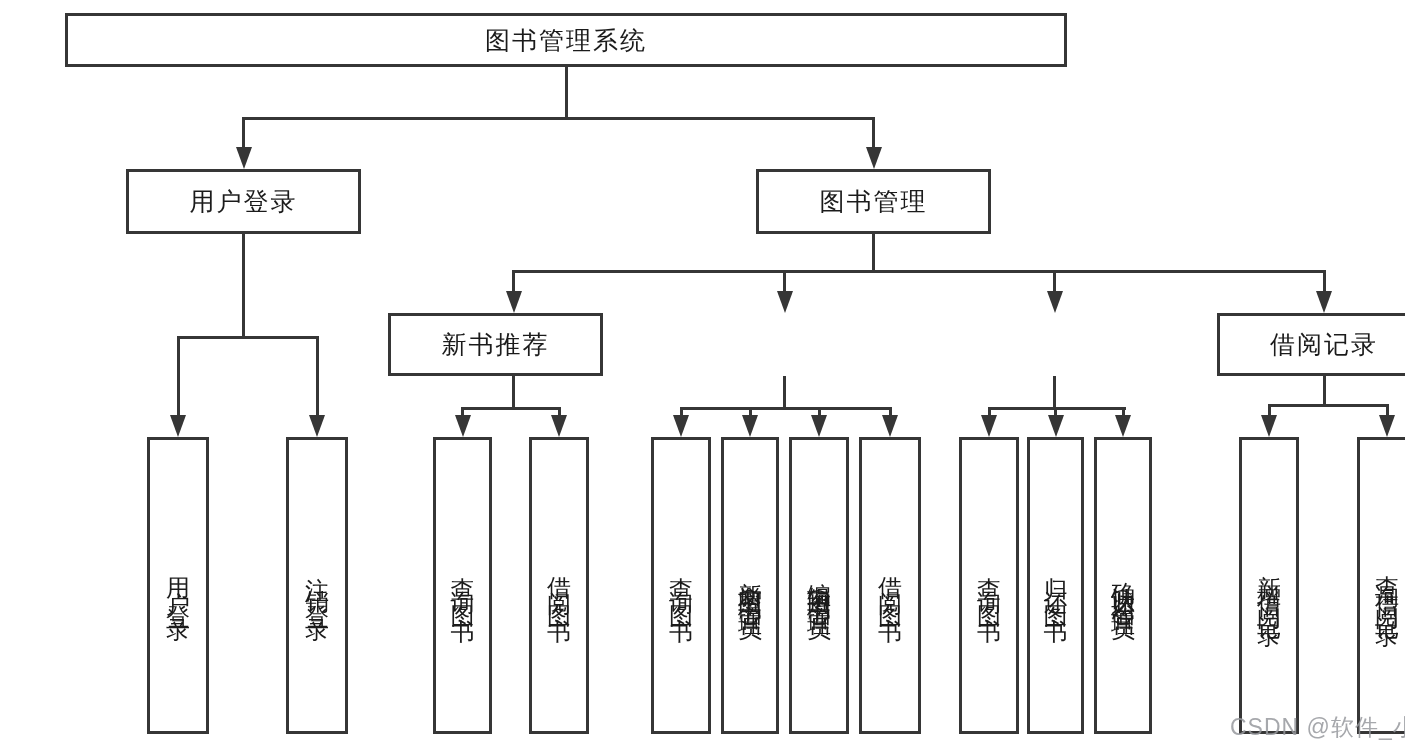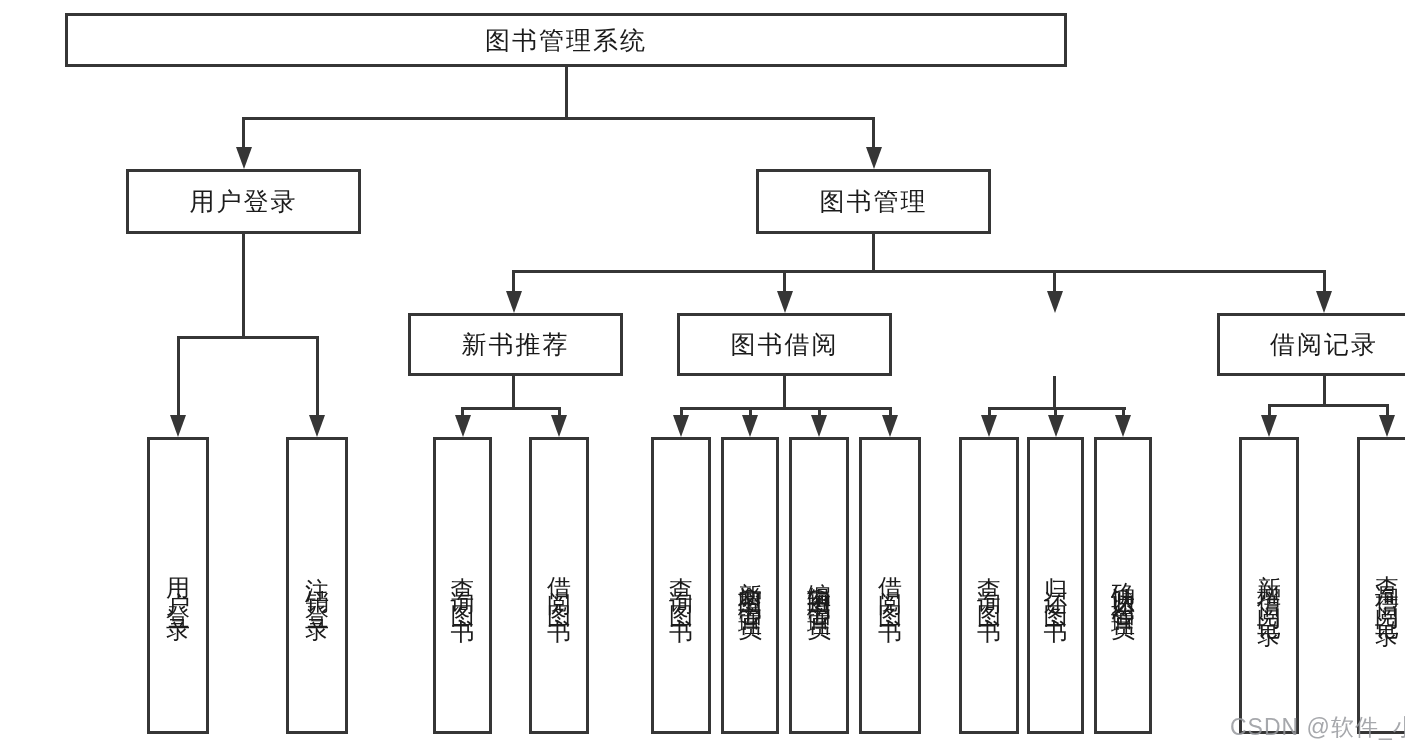--- a/index.html
+++ b/index.html
@@ -79,25 +79,22 @@
     <span>图书管理系统</span>
   </div>
 
   <div class="node lvl2 hbox" style="left:82px;">
     <span>用户登录</span>
   </div>
   <div class="node lvl2 hbox" style="left:712px;">
     <span>图书管理</span>
   </div>
 
-  <div class="node lvl3 hbox" style="left:364px;">
+  <div class="node lvl3 hbox" style="left:344px;">
     <span>新书推荐</span>
-  </div>
-  <div class="node lvl3 hbox" style="left:633px;">
-    <span>图书借阅</span>
   </div>
   <div class="node lvl3 hbox" style="left:1173px;width:214px;">
     <span>借阅记录</span>
   </div>
 
   <div class="node leaf ls4" style="left:103px;width:62px;">
     <span>用户登录</span>
   </div>
   <div class="node leaf ls4" style="left:242px;width:62px;">
     <span>注销登录</span>

